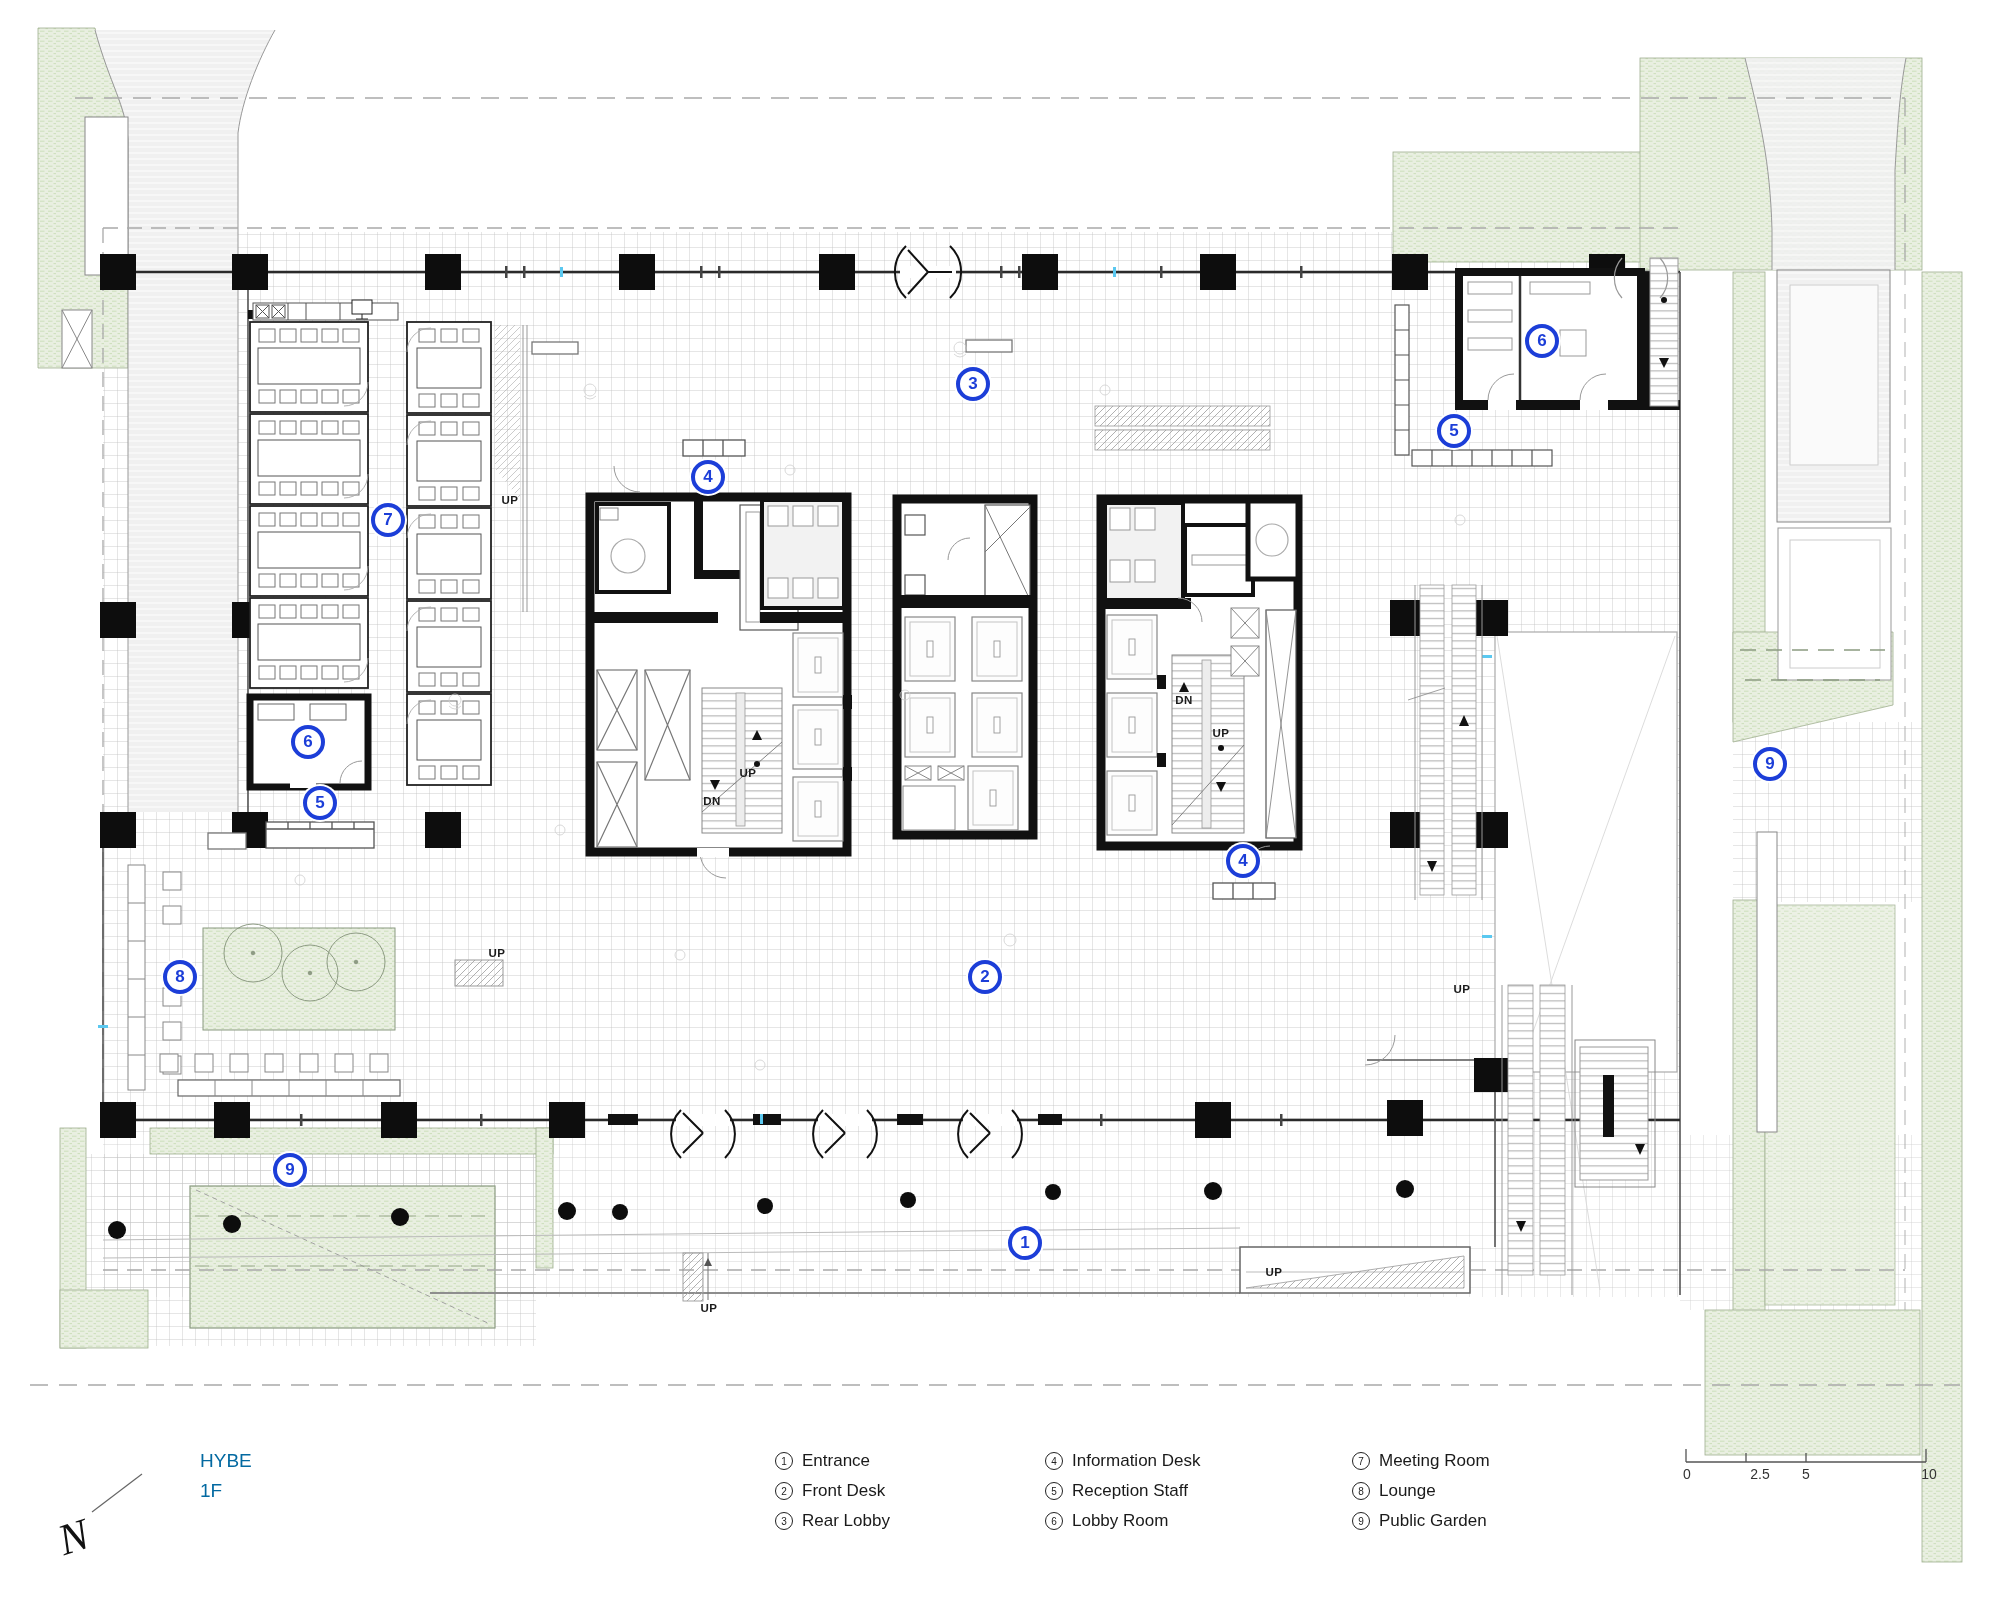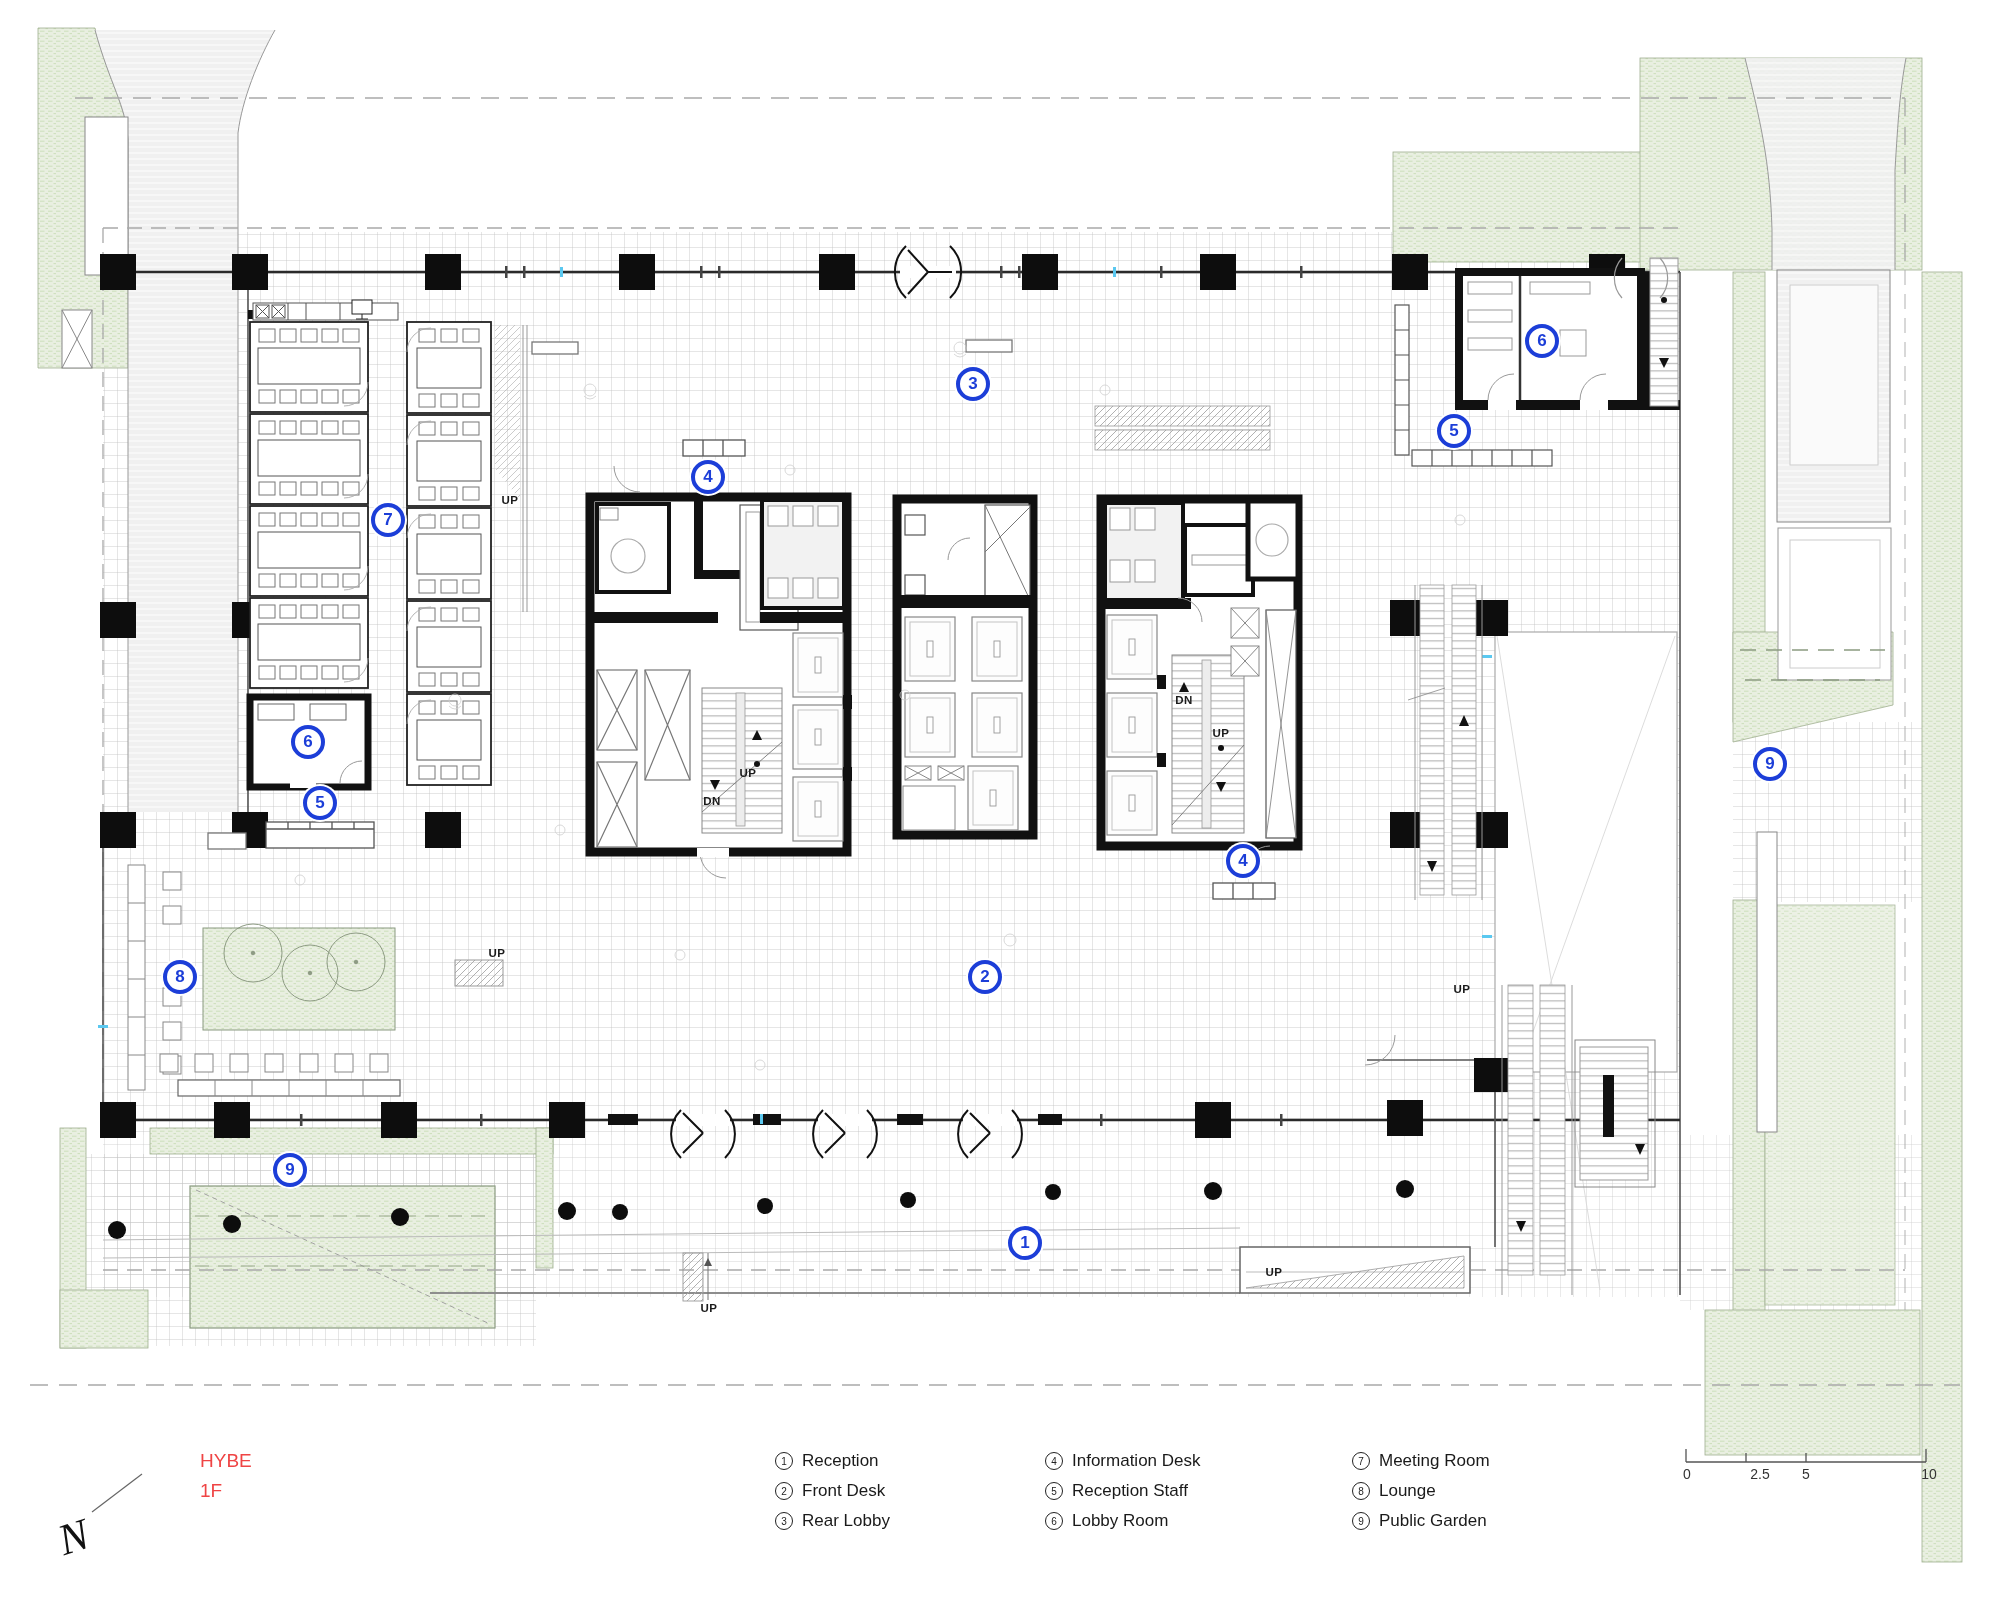--- a/index.html
+++ b/index.html
@@ -4,21 +4,21 @@
 <style>
   html,body{margin:0;padding:0;background:#fff;}
   #page{position:relative;width:2000px;height:1598px;background:#fff;overflow:hidden;
         font-family:"Liberation Sans",sans-serif;}
   #plan-svg{position:absolute;left:0;top:0;}
   .marker{position:absolute;width:26px;height:26px;border:4px solid #1c3ed8;border-radius:50%;
           background:#fff;color:#1c3ed8;font-weight:bold;font-size:17px;line-height:26px;
           text-align:center;transform:translate(-50%,-50%);box-shadow:0 0 0 2px #fff;z-index:5;}
   .anno{position:absolute;transform:translate(-50%,-50%);font-size:11.5px;font-weight:bold;
         color:#1a1a1a;letter-spacing:.4px;z-index:4;background:transparent;text-align:center;}
-  .title-block{position:absolute;left:200px;top:1446px;color:#ef4444;font-size:19px;line-height:30px;}
+  .title-block{position:absolute;left:200px;top:1446px;color:#0369a1;font-size:19px;line-height:30px;}
   .legend-col{position:absolute;top:1446px;}
   .legend-row{display:flex;align-items:center;height:30px;}
   .circle-num{display:inline-flex;width:16px;height:16px;border:1.4px solid #222;border-radius:50%;
               align-items:center;justify-content:center;font-size:10px;color:#222;margin-right:9px;flex:none;}
   .legend-label{font-size:17px;color:#1a1a1a;}
   #legend-col-1{left:775px;} #legend-col-2{left:1045px;} #legend-col-3{left:1352px;}
   .scalebar{position:absolute;left:1685px;top:1448px;width:240px;height:42px;}
   .scalebar svg{position:absolute;left:0;top:0;}
   .scale-label{position:absolute;top:18px;transform:translateX(-50%);font-size:14px;color:#333;}
   .north{position:absolute;left:40px;top:1452px;}
@@ -552,21 +552,21 @@
     </div>
 
 <div class="title-block">
   <div>HYBE</div>
   <div>1F</div>
 </div>
 
 <div class="legend-col" id="legend-col-1">
   <div class="legend-row">
     <span class="circle-num">1</span>
-    <span class="legend-label">Reception</span>
+    <span class="legend-label">Entrance</span>
   </div>
   <div class="legend-row">
     <span class="circle-num">2</span>
     <span class="legend-label">Front Desk</span>
   </div>
   <div class="legend-row">
     <span class="circle-num">3</span>
     <span class="legend-label">Rear Lobby</span>
   </div>
 </div>

